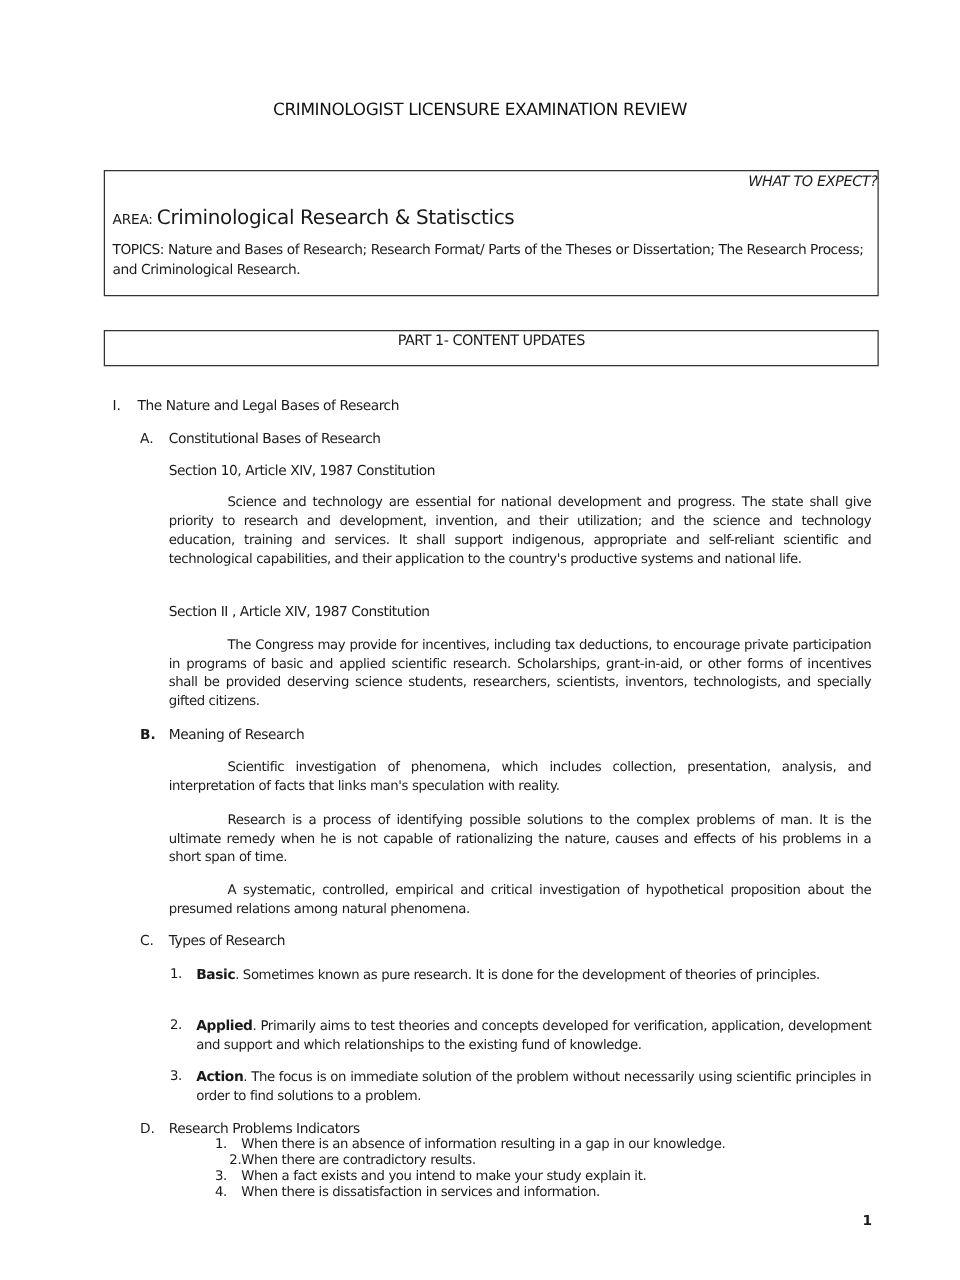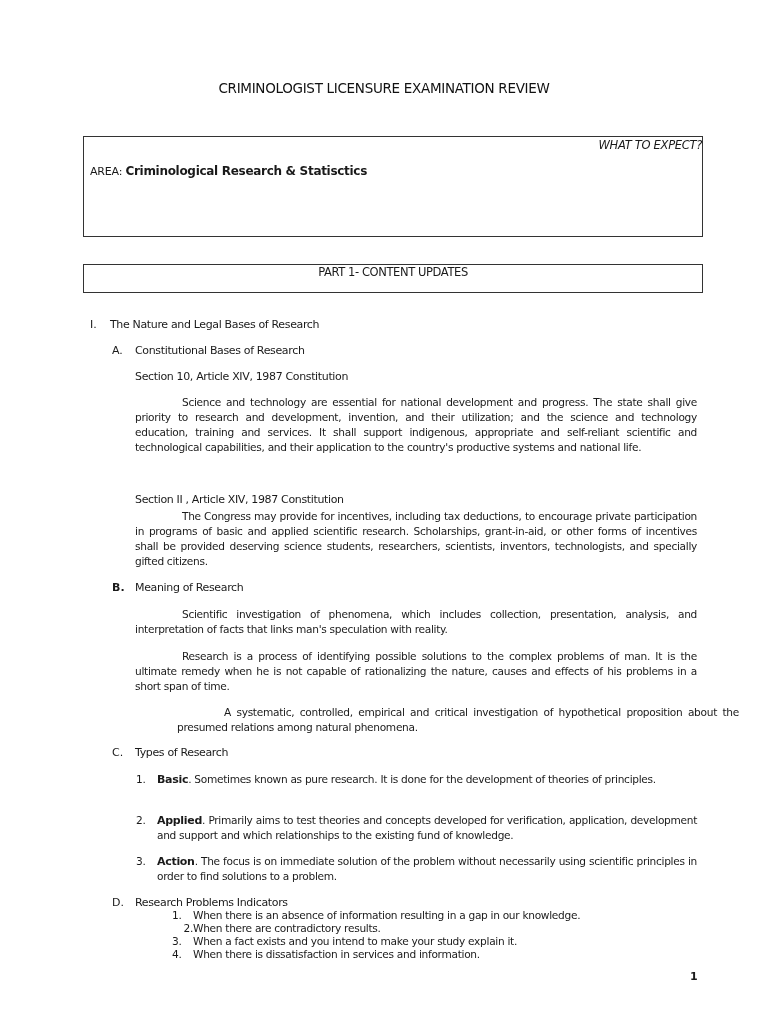--- a/index.html
+++ b/index.html
@@ -55,22 +55,22 @@
       position: absolute;
       top: 27px;
       left: 6px;
       font-size: 11.5px;
     }
     .area-label {
       font-size: 11px;
       letter-spacing: -0.2px;
     }
     .area-value {
-      font-weight: bold;
-      font-size: 12px;
+      font-weight: normal;
+      font-size: 16px;
       letter-spacing: -0.3px;
     }
     .box-expect .topics {
       position: absolute;
       top: 55px;
       left: 6px;
       width: 608px;
       font-size: 11px;
       line-height: 16px;
       letter-spacing: -0.35px;
@@ -158,44 +158,45 @@
 
 <div class="page">
 
   <div class="doc-title">CRIMINOLOGIST LICENSURE EXAMINATION REVIEW</div>
 
   <div class="box box-expect">
     <div class="expect-title">WHAT TO EXPECT?</div>
     <div class="area-line">
       <span class="area-label">AREA: </span><span class="area-value">Criminological Research &amp; Statisctics</span>
     </div>
+    <div class="topics">TOPICS: Nature and Bases of Research; Research Format/ Parts of the Theses or Dissertation; The Research Process; and Criminological Research.</div>
   </div>
 
   <div class="box box-part">
     <div class="part-title">PART 1- CONTENT UPDATES</div>
   </div>
 
   <span class="marker" style="top:318px; left:90px;">I.</span>
   <div class="blk head" style="top:317px; left:110px;">The Nature and Legal Bases of Research</div>
 
   <span class="marker" style="top:344px; left:112px;">A.</span>
   <div class="blk head" style="top:343px; left:135px;">Constitutional Bases of Research</div>
 
   <div class="blk head" style="top:369px; left:135px;">Section 10, Article XIV, 1987 Constitution</div>
   <div class="para" style="top:395px;">Science and technology are essential for national development and progress. The state shall give priority to research and development, invention, and their utilization; and the science and technology education, training and services. It shall support indigenous, appropriate and self-reliant scientific and technological capabilities, and their application to the country's productive systems and national life.</div>
 
-  <div class="blk head" style="top:492px; left:135px;">Section II , Article XIV, 1987 Constitution</div>
+  <div class="blk head" style="top:482px; left:135px;">Section II , Article XIV, 1987 Constitution</div>
   <div class="para" style="top:509px;">The Congress may provide for incentives, including tax deductions, to encourage private participation in programs of basic and applied scientific research. Scholarships, grant-in-aid, or other forms of incentives shall be provided deserving science students, researchers, scientists, inventors, technologists, and specially gifted citizens.</div>
 
   <span class="marker bold" style="top:581px; left:112px;">B.</span>
   <div class="blk head" style="top:580px; left:135px;">Meaning of Research</div>
 
   <div class="para" style="top:607px;">Scientific investigation of phenomena, which includes collection, presentation, analysis, and interpretation of facts that links man's speculation with reality.</div>
   <div class="para" style="top:649px;">Research is a process of identifying possible solutions to the complex problems of man. It is the ultimate remedy when he is not capable of rationalizing the nature, causes and effects of his problems in a short span of time.</div>
-  <div class="para" style="top:705px;margin-left:42px;">A systematic, controlled, empirical and critical investigation of hypothetical proposition about the presumed relations among natural phenomena.</div>
+  <div class="para" style="top:705px;">A systematic, controlled, empirical and critical investigation of hypothetical proposition about the presumed relations among natural phenomena.</div>
 
   <span class="marker" style="top:746px; left:112px;">C.</span>
   <div class="blk head" style="top:745px; left:135px;">Types of Research</div>
 
   <div class="list-item" style="top:772px;">
     <span class="num">1.</span>
     <span class="txt"><span class="term">Basic</span><span>. Sometimes known as pure research. It is done for the development of theories of principles.</span></span>
   </div>
   <div class="list-item" style="top:813px;">
     <span class="num">2.</span>

